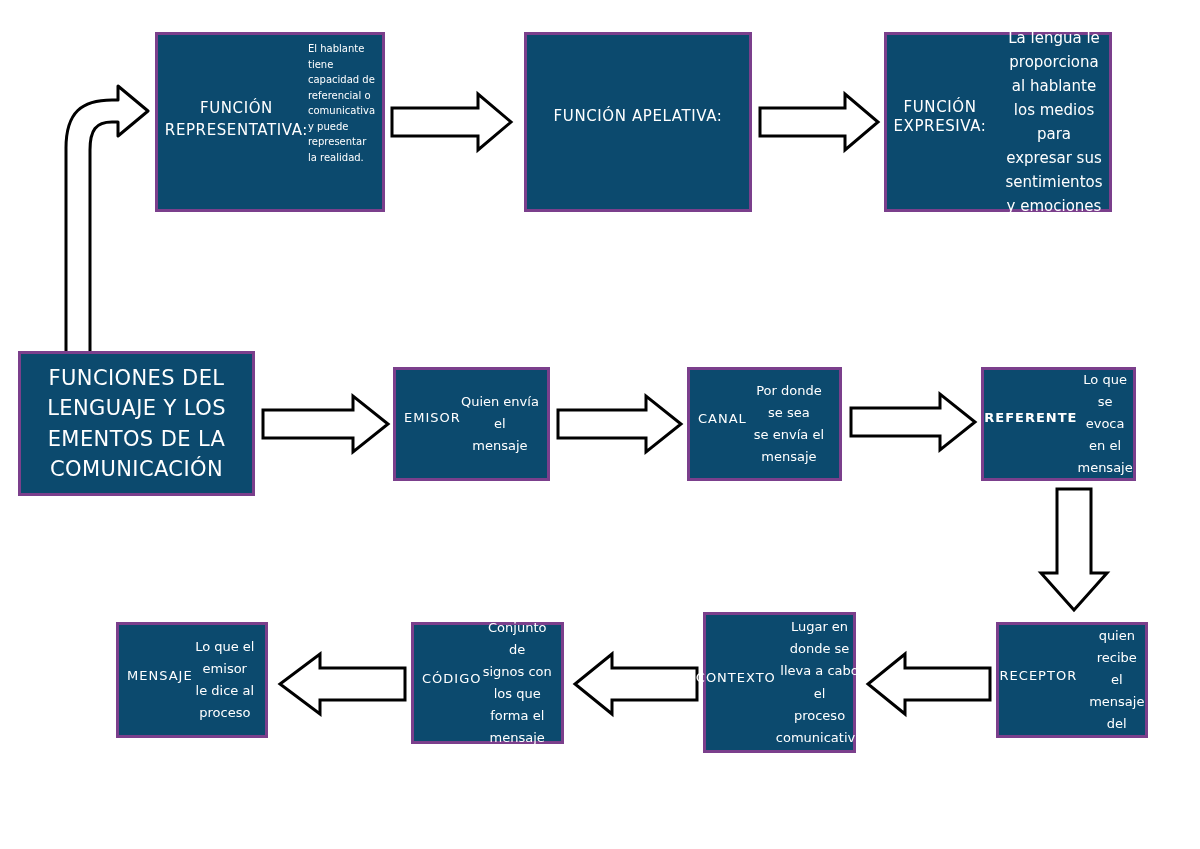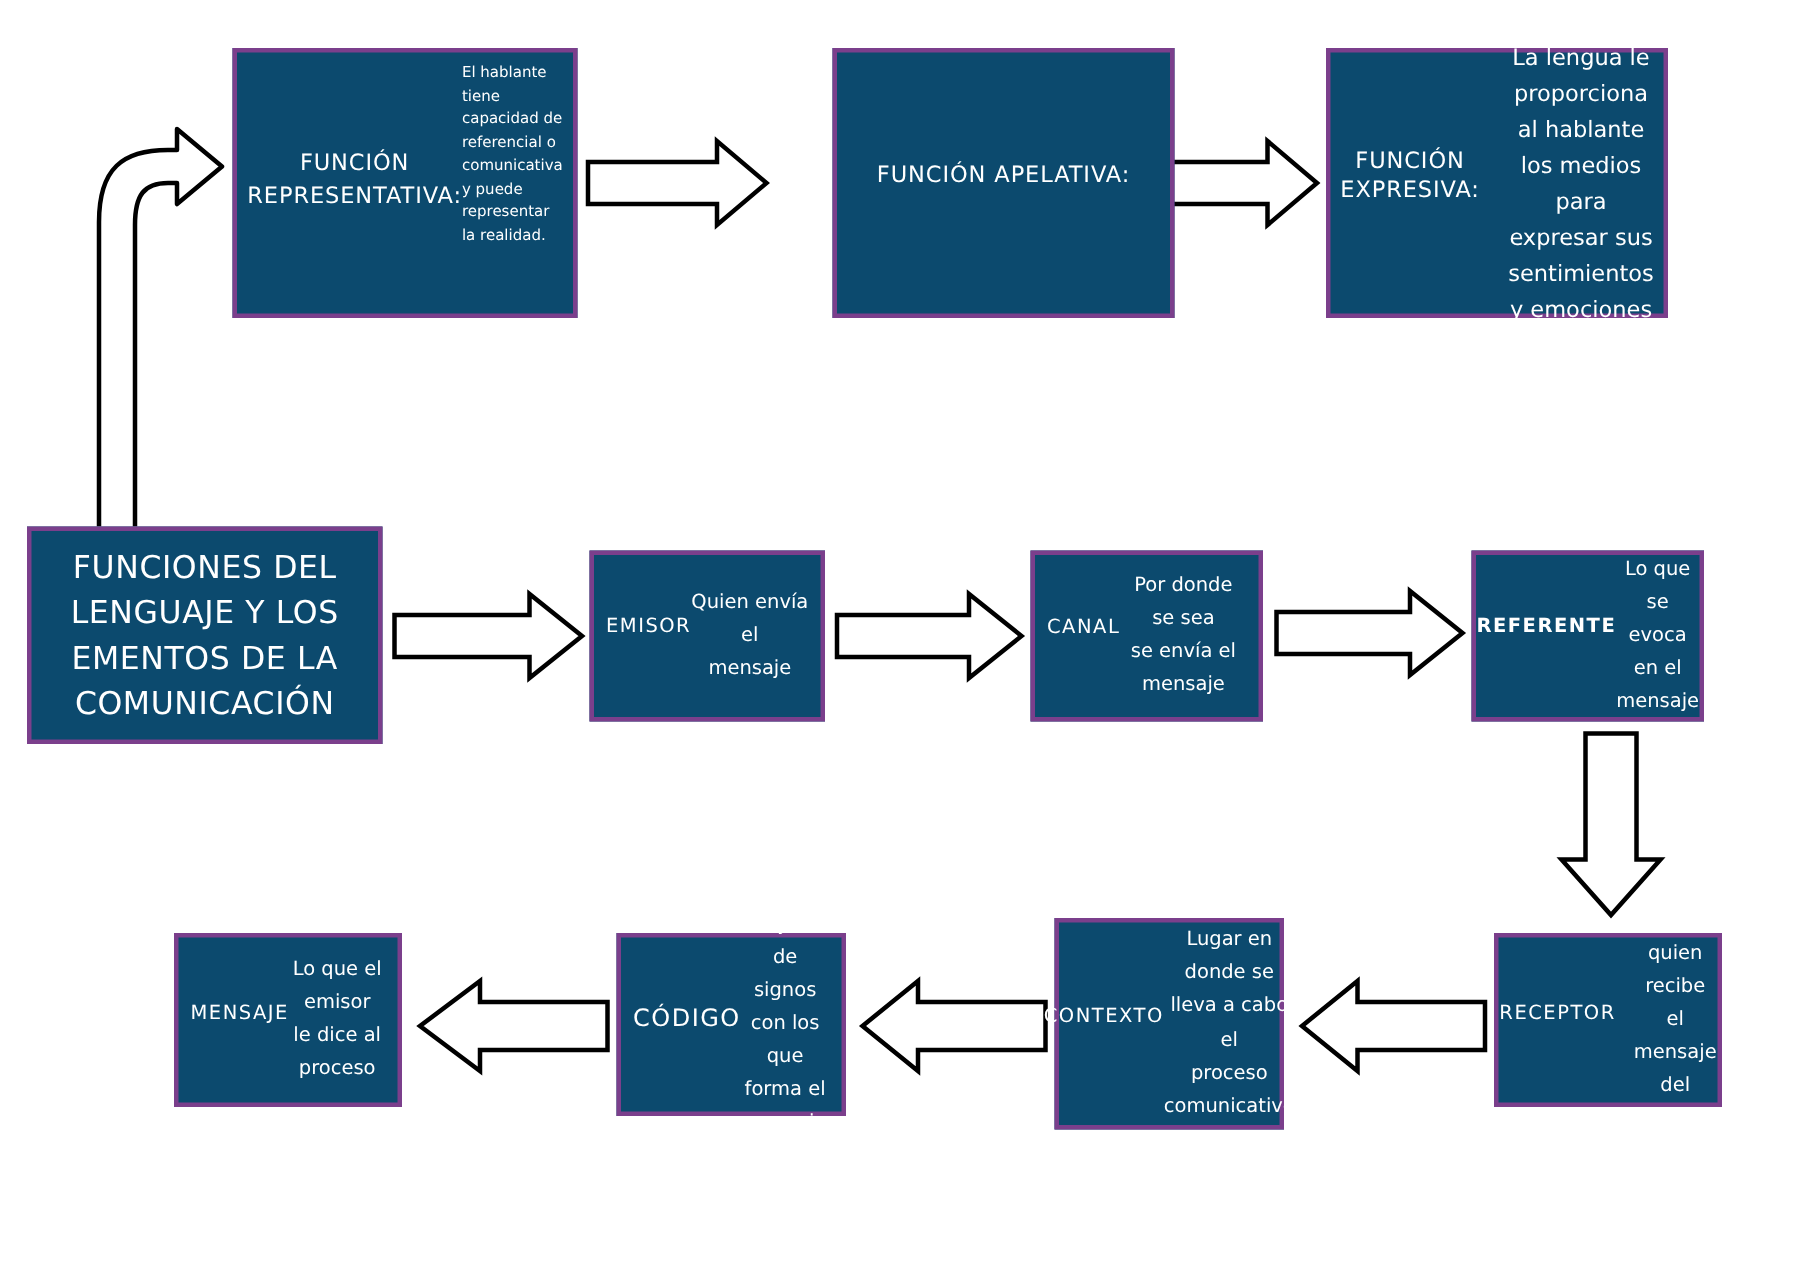--- a/index.html
+++ b/index.html
@@ -32,21 +32,21 @@
   }
   .node .body{
     white-space:pre-line;
   }
 
   
   #node-representativa{left:155px;top:32px;width:230px;height:180px;}
   #node-representativa .title{font-size:15px;line-height:1.45;}
   #node-representativa .body{font-size:10px;text-align:left;align-self:stretch;line-height:1.55;}
 
-  #node-apelativa{left:555px;top:32px;width:228px;height:180px;}
+  #node-apelativa{left:524px;top:32px;width:228px;height:180px;}
   #node-apelativa .title{font-size:15px;margin-bottom:10px;}
   #node-apelativa .body{font-size:15px;text-align:left;align-self:stretch;line-height:1.6;}
 
   #node-expresiva{left:884px;top:32px;width:228px;height:180px;gap:19px;}
   #node-expresiva .title{font-size:15px;margin-bottom:10px;}
   #node-expresiva .body{font-size:15px;line-height:1.6;}
 
   #node-principal{left:18px;top:351px;width:237px;height:145px;}
   #node-principal .title{font-size:21px;line-height:1.45;letter-spacing:.4px;margin-bottom:0;}
 
@@ -64,21 +64,21 @@
 
   #node-receptor{left:996px;top:622px;width:152px;height:116px;}
   #node-receptor .title{font-size:13px;margin-bottom:8px;letter-spacing:1px;}
   #node-receptor .body{font-size:13px;line-height:1.7;margin-left:12px;}
 
   #node-contexto{left:703px;top:612px;width:153px;height:141px;}
   #node-contexto .title{font-size:13px;margin-bottom:8px;letter-spacing:1px;}
   #node-contexto .body{font-size:13px;line-height:1.7;}
 
   #node-codigo{left:411px;top:622px;width:153px;height:122px;}
-  #node-codigo .title{font-size:16px;margin-bottom:8px;letter-spacing:1px;}
+  #node-codigo .title{font-size:13px;margin-bottom:8px;letter-spacing:1px;}
   #node-codigo .body{font-size:13px;line-height:1.7;}
 
   #node-mensaje{left:116px;top:622px;width:152px;height:116px;}
   #node-mensaje .title{font-size:13px;margin-bottom:8px;letter-spacing:1px;}
   #node-mensaje .body{font-size:13px;line-height:1.7;}
 
   
   #connectors{position:absolute;left:0;top:0;width:1200px;height:849px;pointer-events:none;}
   .arrow{fill:#ffffff;stroke:#000000;stroke-width:3;stroke-linejoin:miter;}
   .arrow-curve{fill:none;stroke:#000000;stroke-width:3;stroke-linejoin:round;stroke-linecap:butt;}

